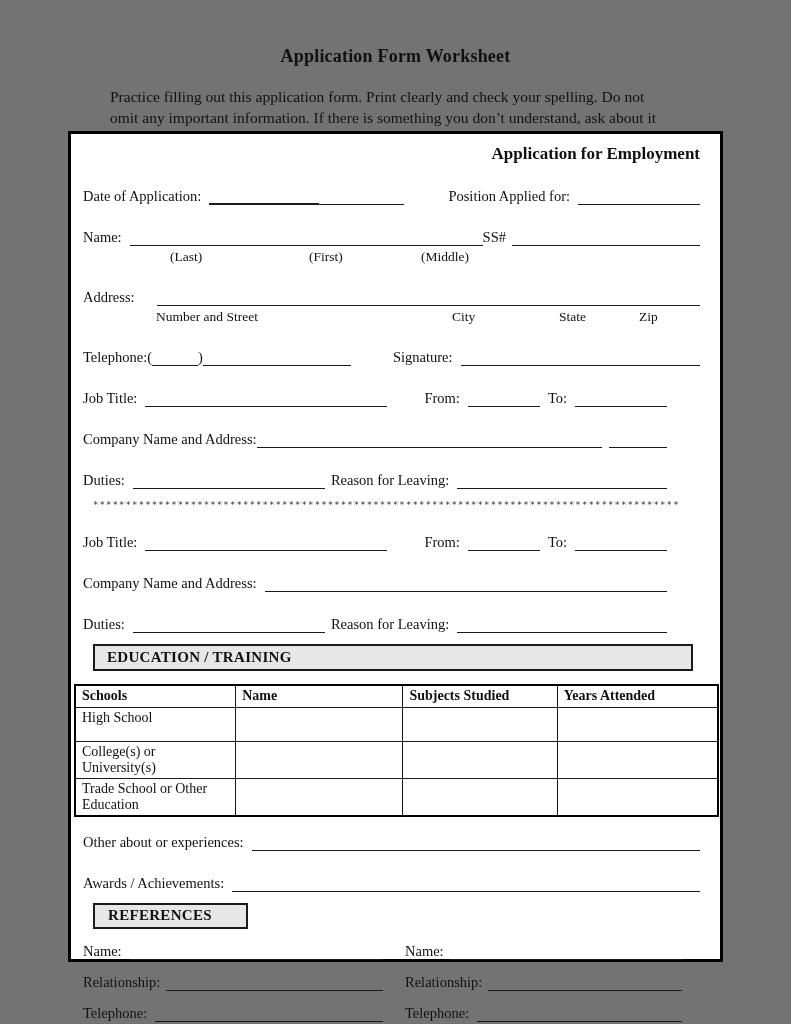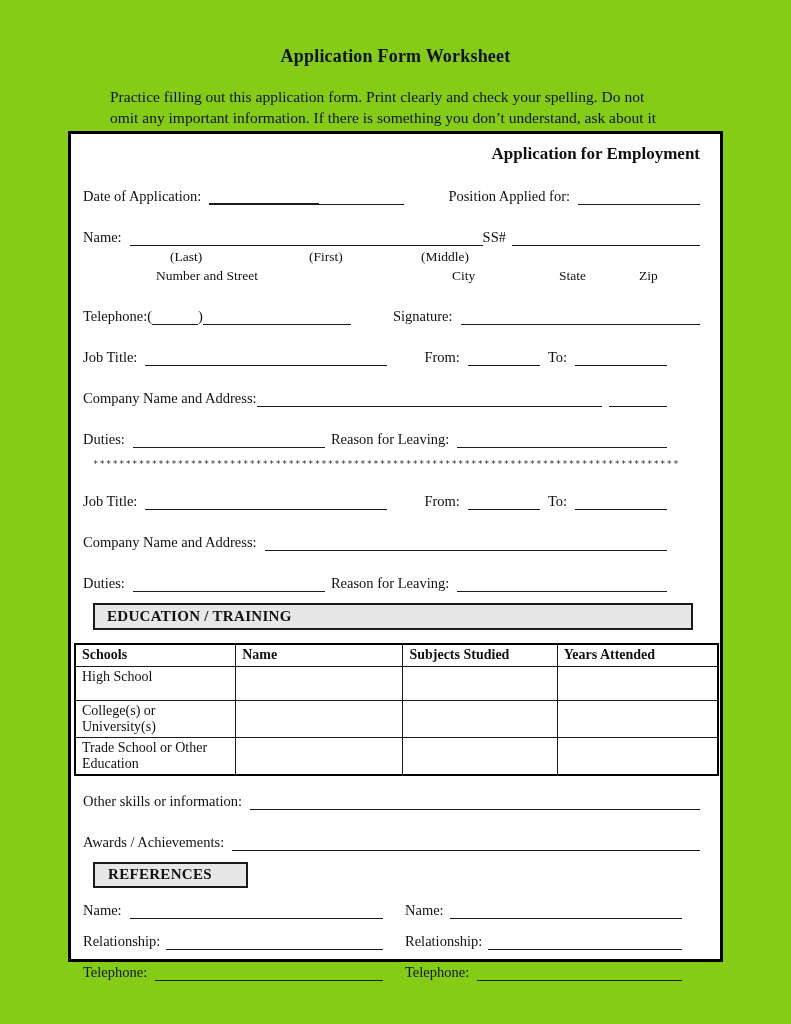--- a/index.html
+++ b/index.html
@@ -1,18 +1,18 @@
 <!DOCTYPE html>
 <html><head>
 <meta charset="utf-8">
 <style>
   * { box-sizing: border-box; margin: 0; padding: 0; }
   html, body { background: #ffffff; }
   #page {
-    width: 791px; height: 1024px; background: #84cc16;
+    width: 791px; height: 1024px; background: #737373;
     font-family: "Liberation Serif", "DejaVu Serif", serif;
     color: #111; position: relative; overflow: hidden;
   }
   .page-title {
     text-align: center; font-weight: bold; font-size: 18px;
     padding-top: 46px; letter-spacing: 0.2px;
   }
   .intro {
     margin: 20px 0 0 110px; width: 575px; font-size: 15.5px; line-height: 1.35;
   }
@@ -91,20 +91,24 @@
       <span class="line fill ml8"></span>
       <span class="lbl">SS#</span>
       <span class="line ml6" style="width:188px;"></span>
     </div>
     <div class="subrow">
       <span style="left:87px;">(Last)</span>
       <span style="left:226px;">(First)</span>
       <span style="left:338px;">(Middle)</span>
     </div>
 
+    <div class="row">
+      <span class="lbl">Address:</span>
+      <span class="line fill" style="margin-left:22px;"></span>
+    </div>
     <div class="subrow">
       <span style="left:73px;">Number and Street</span>
       <span style="left:369px;">City</span>
       <span style="left:476px;">State</span>
       <span style="left:556px;">Zip</span>
     </div>
 
     <div class="row">
       <span class="lbl">Telephone:</span>
       <span class="lbl">(</span>
@@ -196,21 +200,21 @@
         <tr>
           <td>Trade School or Other Education</td>
           <td></td>
           <td></td>
           <td></td>
         </tr>
       </tbody>
     </table>
 
     <div class="row" style="margin-top:17px;">
-      <span class="lbl">Other skills or information:</span>
+      <span class="lbl">Other about or experiences:</span>
       <span class="line fill ml8"></span>
     </div>
     <div class="row">
       <span class="lbl">Awards / Achievements:</span>
       <span class="line fill ml8"></span>
     </div>
 
     <div class="refbox">
       <span>REFERENCES</span>
     </div>

